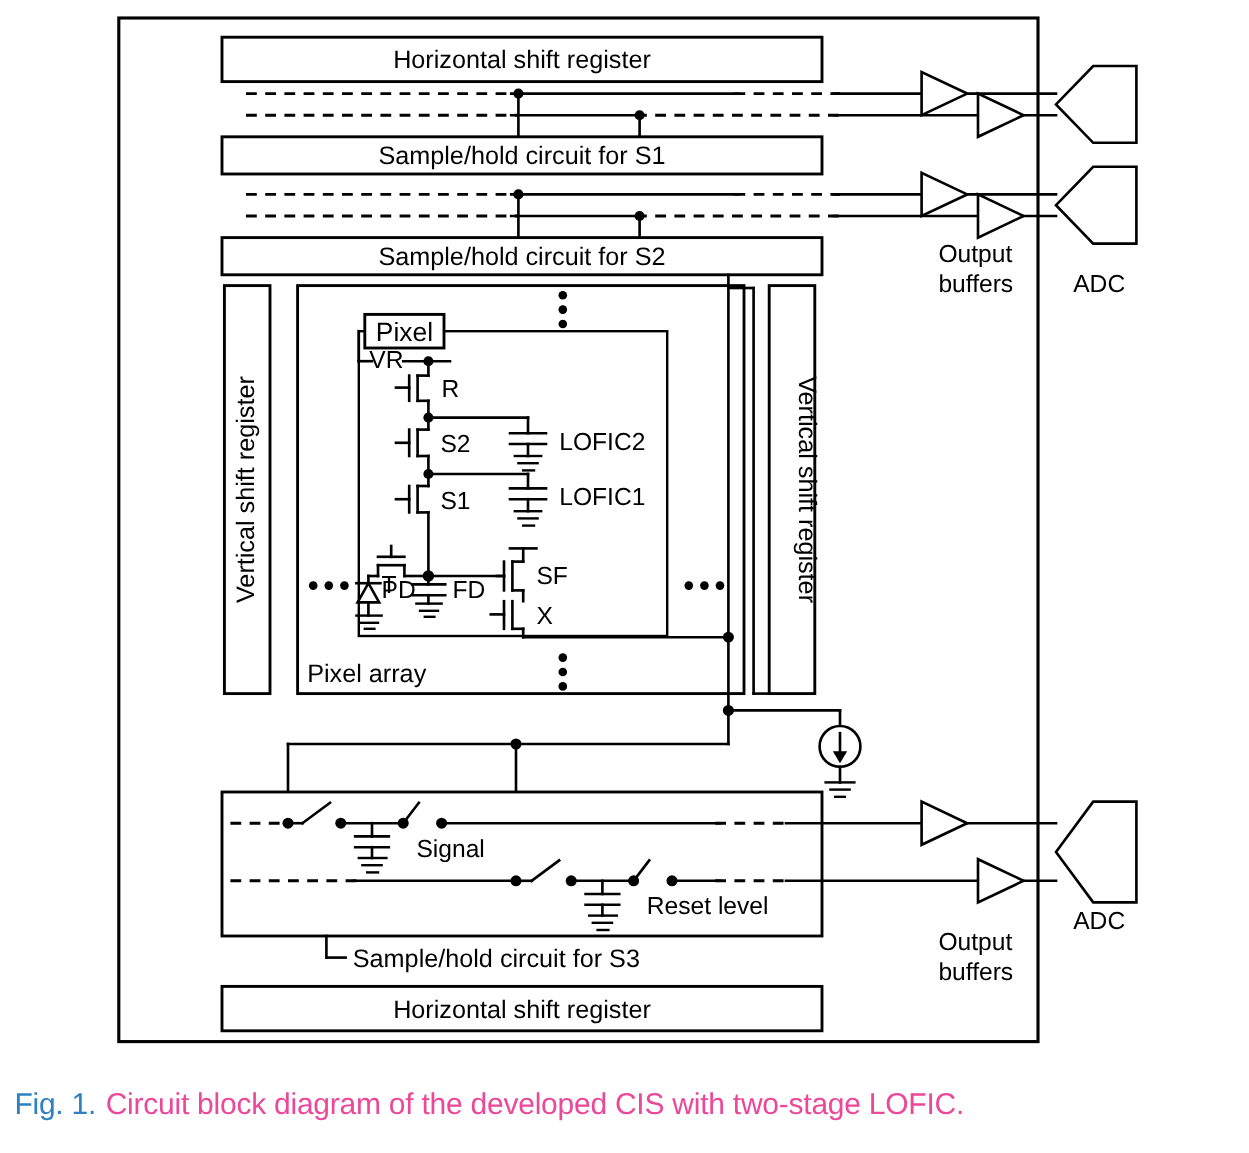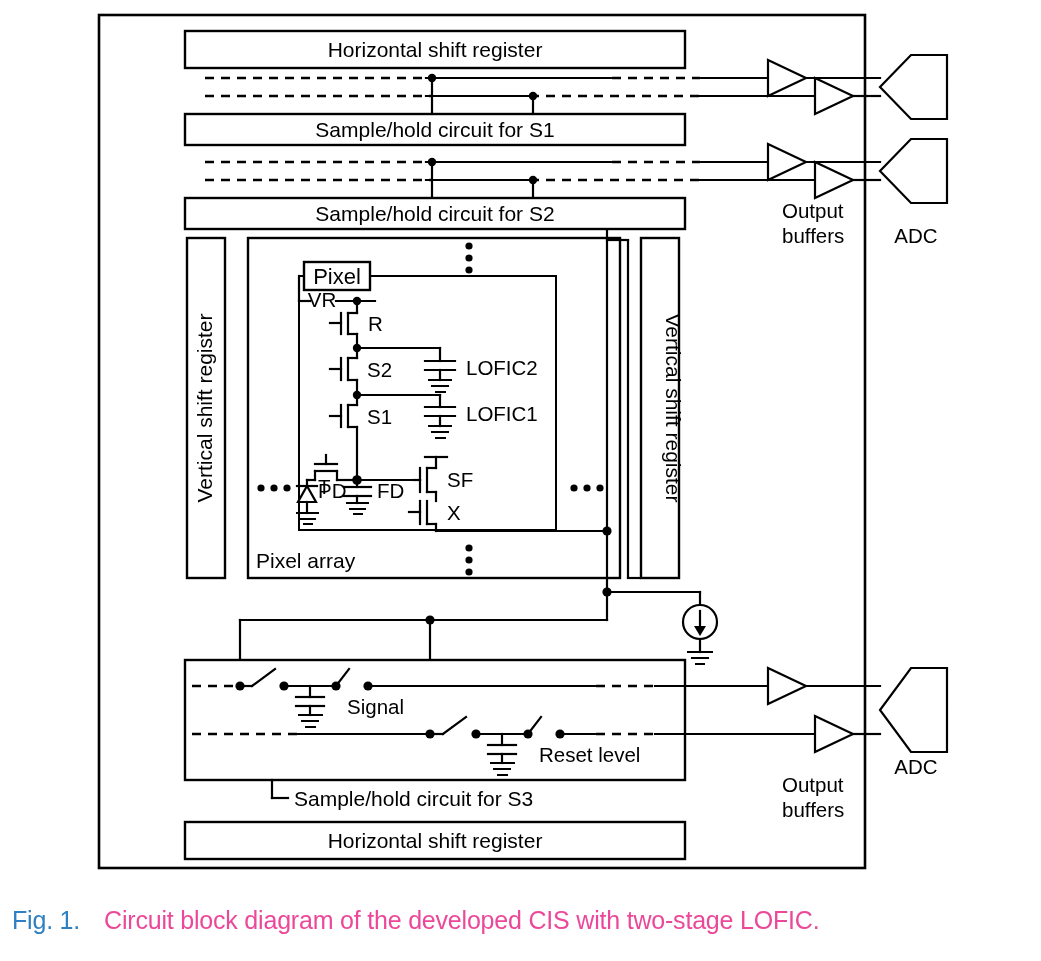--- a/index.html
+++ b/index.html
@@ -48,21 +48,21 @@
     left: 12px;
     top: 905px;
     width: 1025px;
     font-size: 25px;
     line-height: 1.25;
     letter-spacing: -0.2px;
     white-space: nowrap;
   }
   .caption .fig-no {
     color: #2f80c2;
-    margin-right: 24px;
+    margin-right: 8px;
   }
   .caption .cap-text {
     color: #ec4899;
   }
 </style>
 </head>
 <body>
 
 <div id="figure-root">
 

